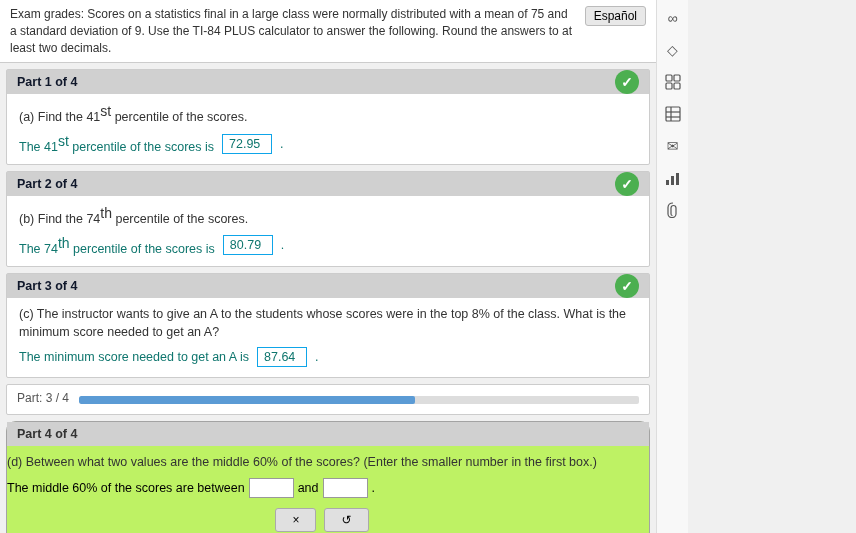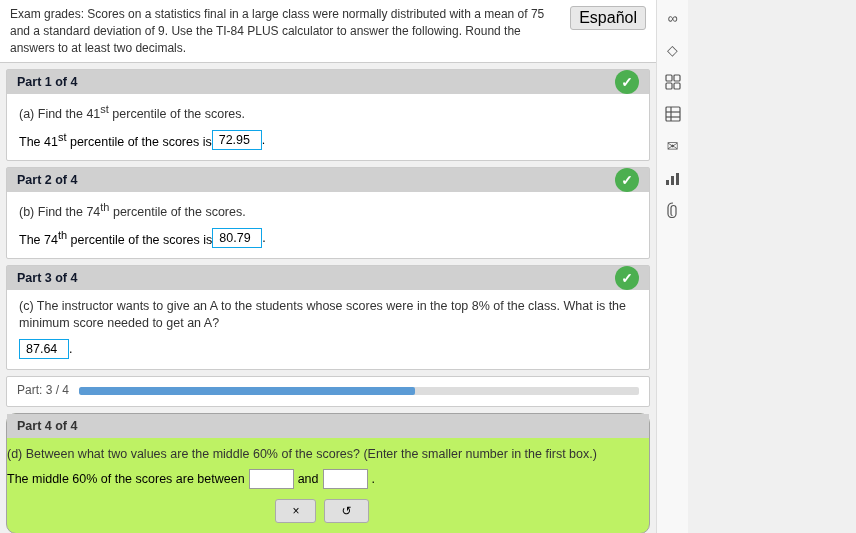--- a/index.html
+++ b/index.html
@@ -39,21 +39,21 @@
     .header-text {
       flex: 1;
       color: #333;
     }
 
     .espanol-btn {
       background: #e8e8e8;
       border: 1px solid #bbb;
       border-radius: 3px;
       padding: 2px 8px;
-      font-size: 16px;
+      font-size: 12px;
       cursor: pointer;
       white-space: nowrap;
       margin-left: 10px;
     }
 
     .parts-container {
       padding: 6px 6px 6px 6px;
       display: flex;
       flex-direction: column;
       gap: 6px;
@@ -101,24 +101,24 @@
 
     .part-question {
       font-size: 12.5px;
       color: #333;
       margin-bottom: 6px;
       line-height: 1.4;
     }
 
     .part-answer {
       font-size: 12.5px;
-      color: #000000;
-      display: flex;
-      align-items: center;
-      gap: 0;
+      color: #0f766e;
+      display: flex;
+      align-items: center;
+      gap: 8px;
       flex-wrap: wrap;
     }
 
     .answer-box {
       border: 1px solid #0ea5e9;
       padding: 2px 6px;
       font-size: 12.5px;
       min-width: 50px;
       background: #fff;
       display: inline-block;
@@ -222,21 +222,21 @@
       height: 20px;
       display: flex;
       align-items: center;
       justify-content: center;
       color: #555;
       font-size: 14px;
       cursor: pointer;
     }
 
     sup {
-      font-size: 11px;
+      font-size: 14px;
       vertical-align: super;
     }
   </style>
 </head>
 <body>
 
 <div class="main-container">
   <div class="content-area">
 
     <div class="header-bar">
@@ -281,20 +281,21 @@
       </div>
 
       <div class="part-section">
         <div class="part-header">
           <span>Part 3 of 4</span>
           <div class="check-circle"></div>
         </div>
         <div class="part-body">
           <div class="part-question">(c) The instructor wants to give an A to the students whose scores were in the top 8% of the class. What is the minimum score needed to get an A?</div>
           <div class="part-answer">
+            <span>The minimum score needed to get an A is</span>
             <span class="answer-box">87.64</span>
             <span>.</span>
           </div>
         </div>
       </div>
 
       <div class="progress-section">
         <div class="progress-bar-container">
           <span class="progress-label">Part: 3 / 4</span>
           <div class="progress-bar-bg">

